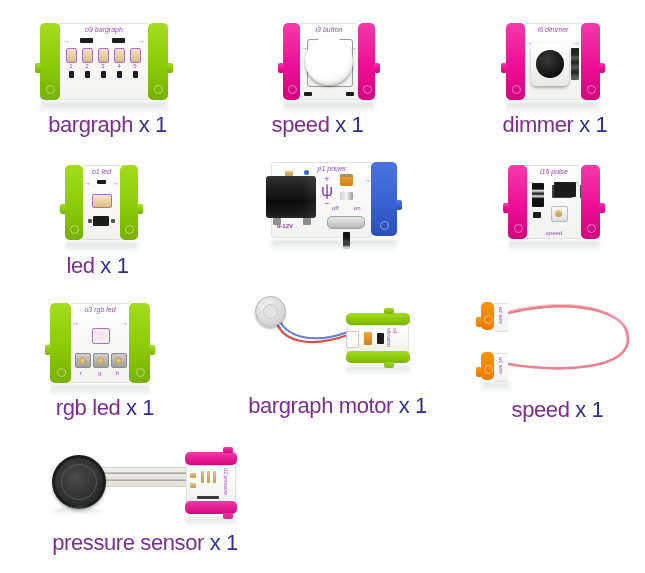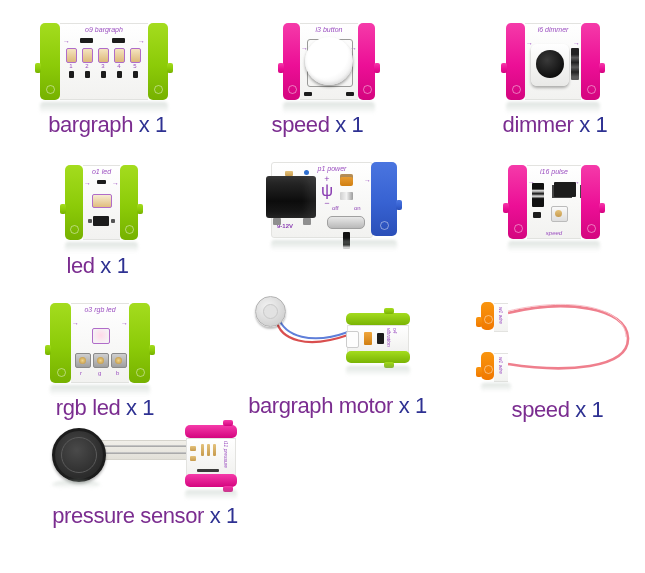--- a/index.html
+++ b/index.html
@@ -285,21 +285,21 @@
         <div class="vtext" style="left:4px;top:3px;">w1 wire</div>
       </div>
     </div>
     <div class="refl" style="left:16px;top:90px;width:30px;height:9px;"></div>
     <div class="caption" style="top:104px;">
       <span class="cap-name">speed</span>
       <span class="cap-count">x 1</span>
     </div>
   </div>
 
-  <div class="item" style="left:25px;top:416px;width:240px;height:125px;">
+  <div class="item" style="left:25px;top:443px;width:240px;height:125px;">
     <div style="position:absolute;left:70px;top:24px;width:122px;height:18px;
          background:linear-gradient(180deg,#f1efe9,#e2e0d8);border:1px solid #d6d4cc;border-radius:2px;">
       <div style="position:absolute;left:0;right:0;top:4px;height:2px;background:linear-gradient(180deg,#cfcfcf,#9e9e9e);"></div>
       <div style="position:absolute;left:0;right:0;top:11px;height:2px;background:linear-gradient(180deg,#cfcfcf,#9e9e9e);"></div>
     </div>
     <div style="position:absolute;left:27px;top:12px;width:48px;height:48px;border-radius:50%;
          background:radial-gradient(circle at 45% 40%,#4a4a4a,#2b2b2b 70%);border:3px solid #1c1c1c;box-shadow:0 2px 3px rgba(0,0,0,.3);"></div>
     <div style="position:absolute;left:36px;top:21px;width:34px;height:34px;border-radius:50%;border:1px solid #5a5a5a;"></div>
     <div class="vbit" style="left:160px;top:9px;width:52px;height:62px;">
       <div class="hrail pink" style="top:0;height:13px;">

